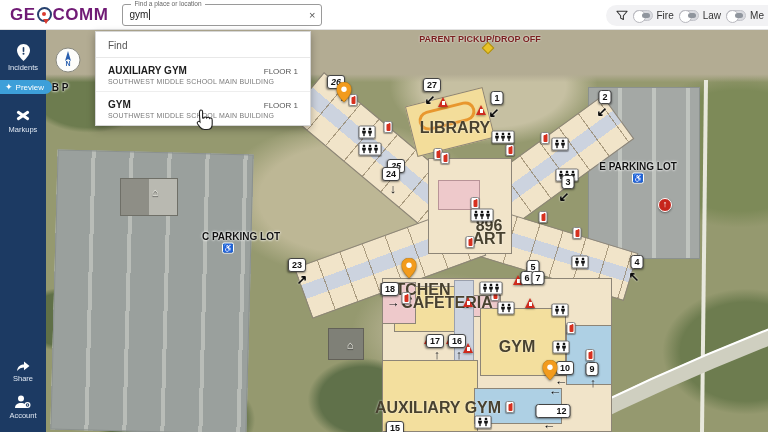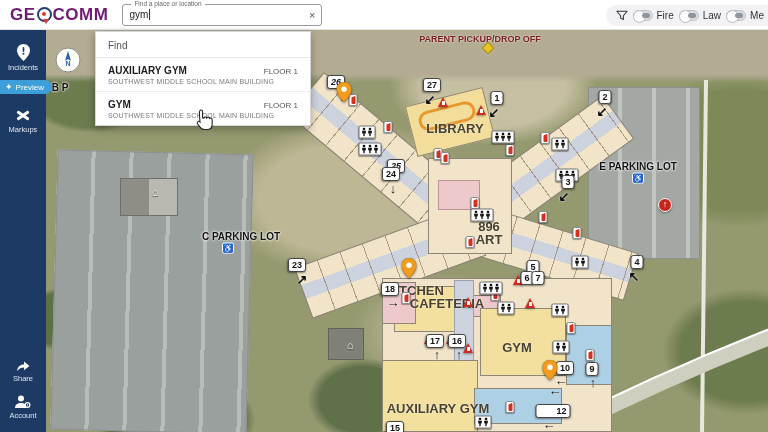--- a/index.html
+++ b/index.html
@@ -75,21 +75,21 @@
   #b-corr{left:408px;top:250px;width:20px;height:152px;background:#ccd3df;border-color:#9aa0ad}
   #b-gym{left:434px;top:278px;width:86px;height:68px;background:#f3df9e}
   #b-aux{left:336px;top:330px;width:96px;height:72px;background:#f3df9e}
   #b-blue1{left:520px;top:295px;width:46px;height:60px;background:#aed0e4}
   #b-blue2{left:428px;top:358px;width:88px;height:36px;background:#aed0e4}
   #b-pink1{left:421px;top:265px;width:34px;height:22px;background:#eec9cb}
   #b-lib{left:364px;top:66px;width:80px;height:52px;background:#f3dd9a;transform:rotate(-14deg)}
   #lib-ring{position:absolute;left:372px;top:76px;width:58px;height:20px;border:3px solid #e8972e;border-radius:10px;transform:rotate(-14deg)}
 
   .mlabel{position:absolute;transform:translate(-50%,-50%);white-space:nowrap;font-weight:bold;pointer-events:none}
-  .lbl-room{font-size:13px;color:#48412f;text-shadow:0 0 2px rgba(255,255,255,.8)}
+  .lbl-room{font-size:16px;color:#48412f;text-shadow:0 0 2px rgba(255,255,255,.8)}
   .lbl-ground{font-size:10px;color:#111;text-shadow:0 0 2px #fff,0 0 3px #fff}
   .lbl-red{font-size:9px;color:#7a2020;text-shadow:0 0 2px #fff}
 
   .exit-marker{position:absolute;transform:translate(-50%,-50%);background:#fff;border:1px solid #444;border-radius:3px;padding:0 3px;font-size:9px;font-weight:bold;color:#111;line-height:12px;box-shadow:0 1px 2px rgba(0,0,0,.45)}
   .exit-arrow{position:absolute;transform:translate(-50%,-50%);font-size:13px;font-weight:bold;color:#0d0d0d;text-shadow:0 0 2px rgba(255,255,255,.9)}
 
   .ext{position:absolute;width:9px;height:12px;transform:translate(-50%,-50%);background:#fff;border:1px solid #8a8a8a;border-radius:2px;box-shadow:0 1px 1px rgba(0,0,0,.35)}
   .ext i{position:absolute;left:2px;top:2px;width:4px;height:7px;background:#d6301f;border-radius:1px}
   .ext b{position:absolute;right:1px;top:1px;width:2px;height:2px;background:#d6301f;border-radius:50%}
 

